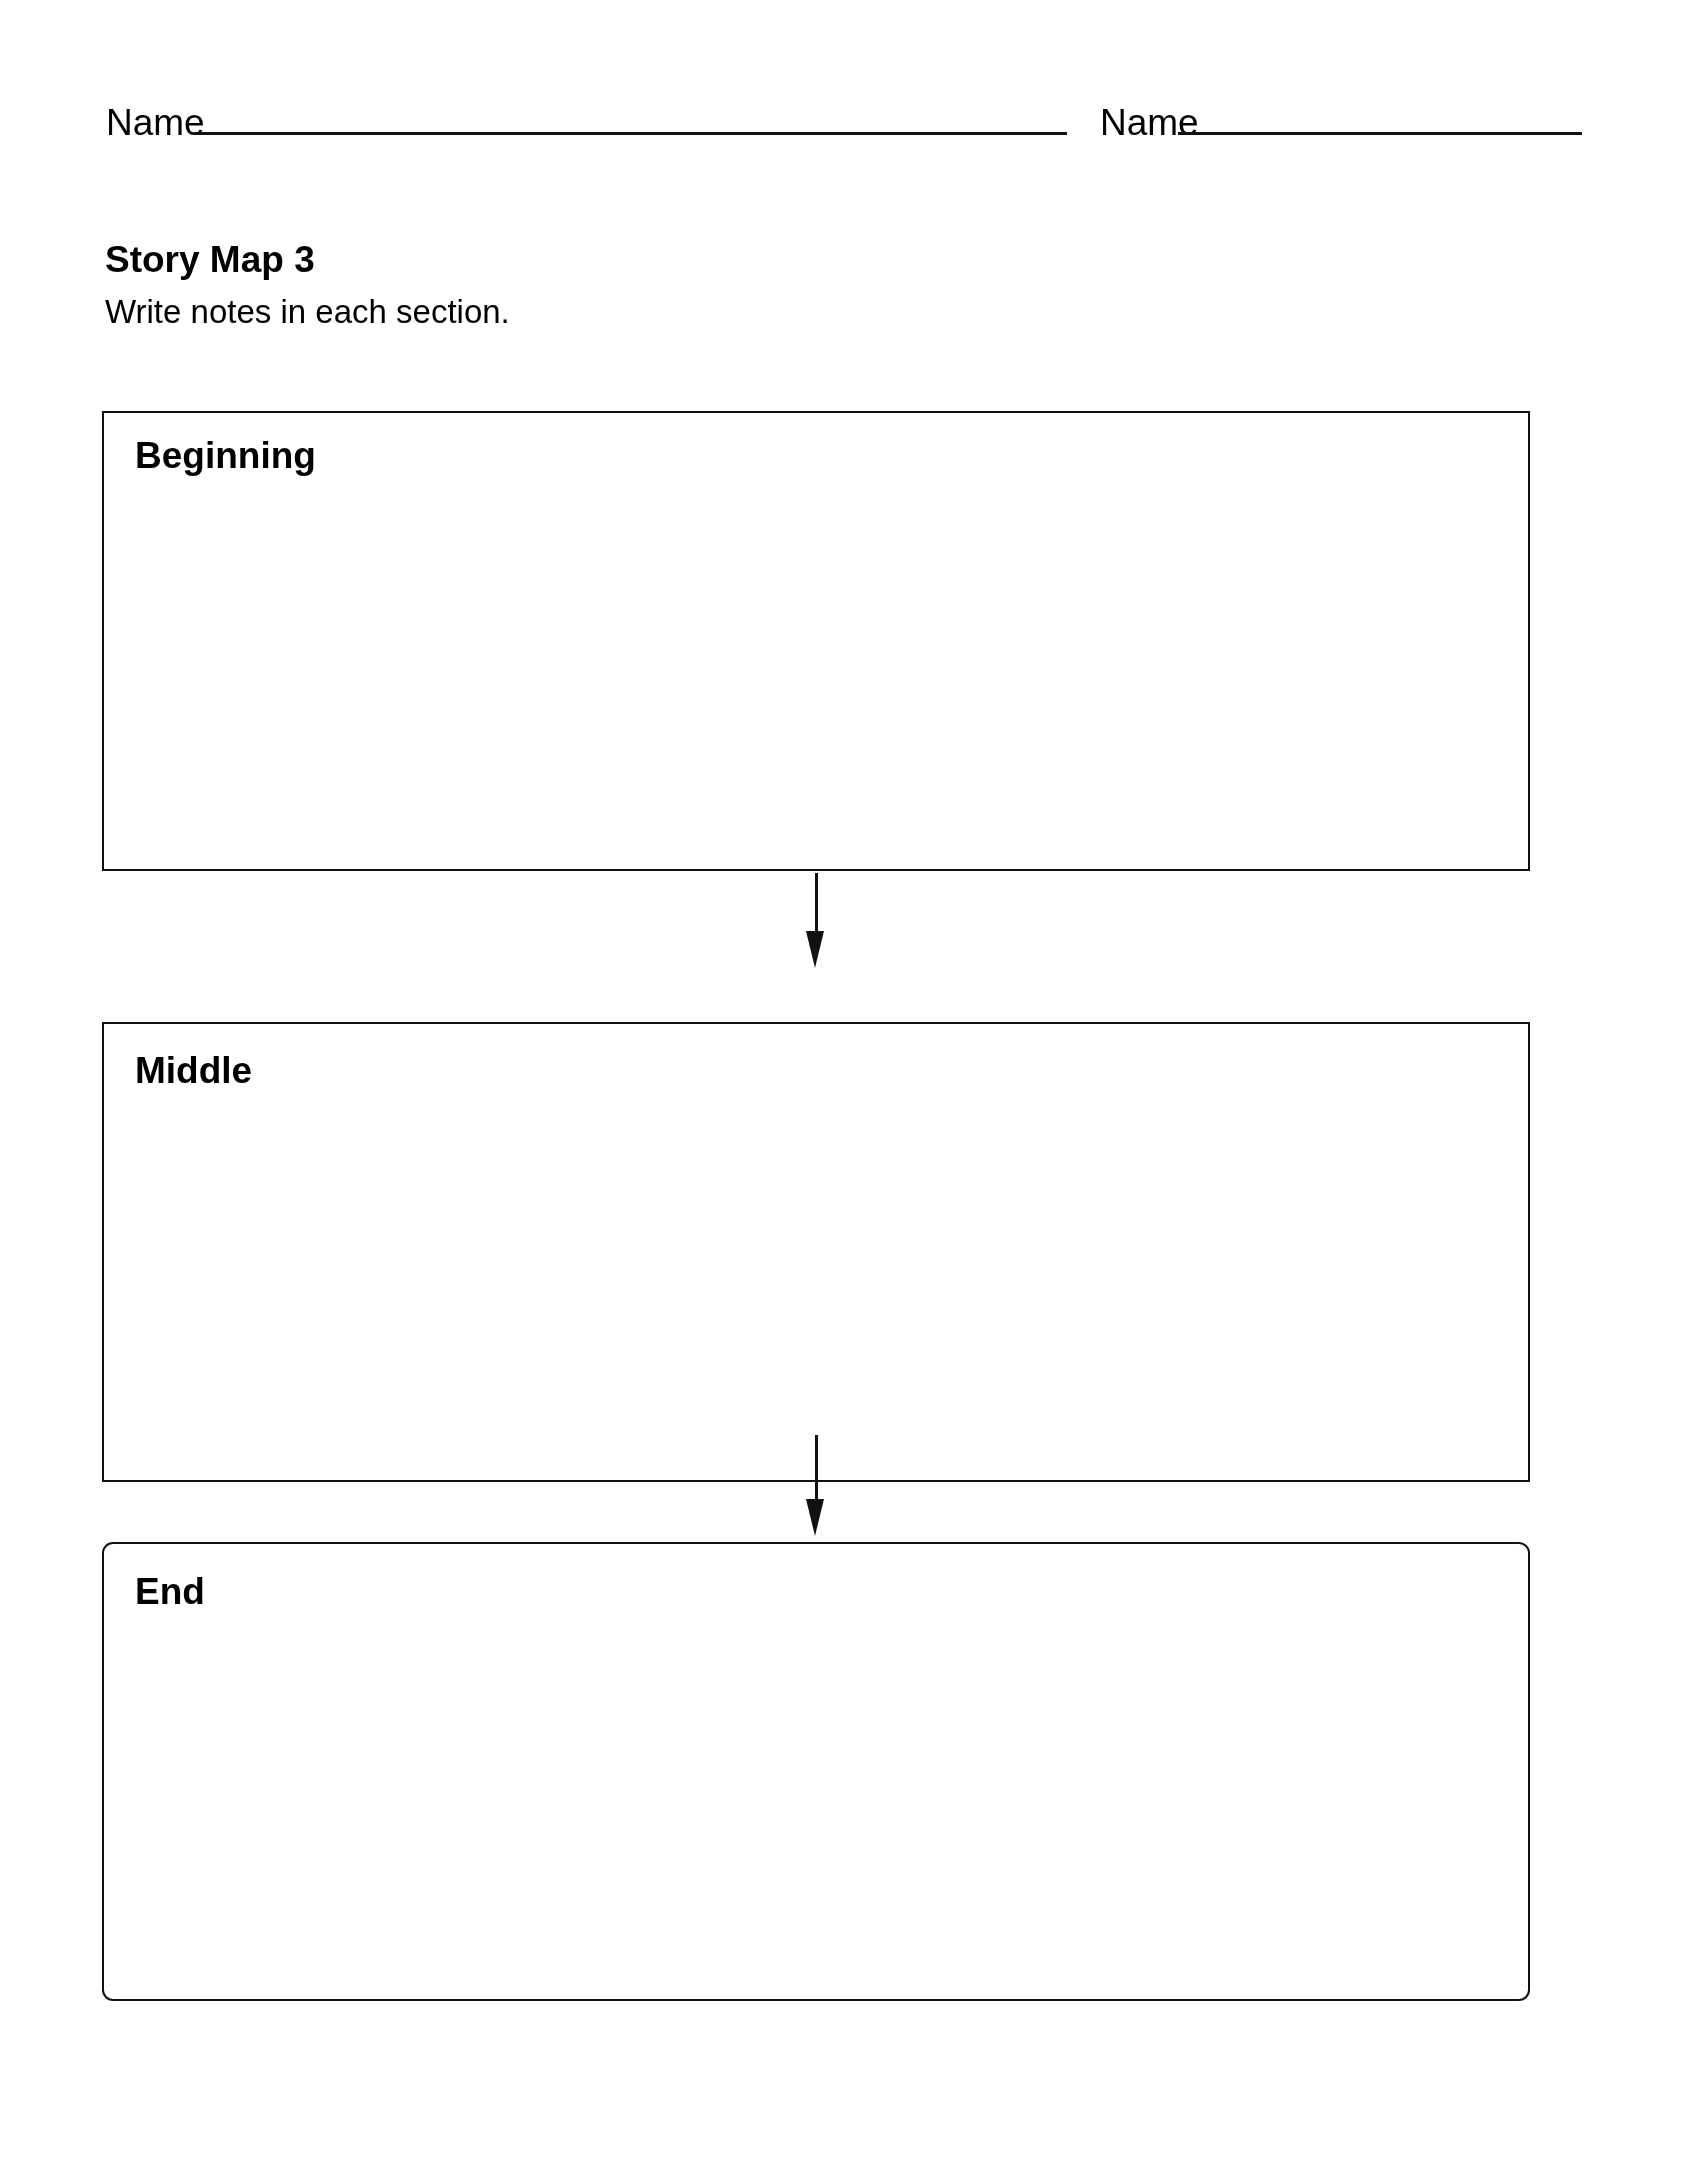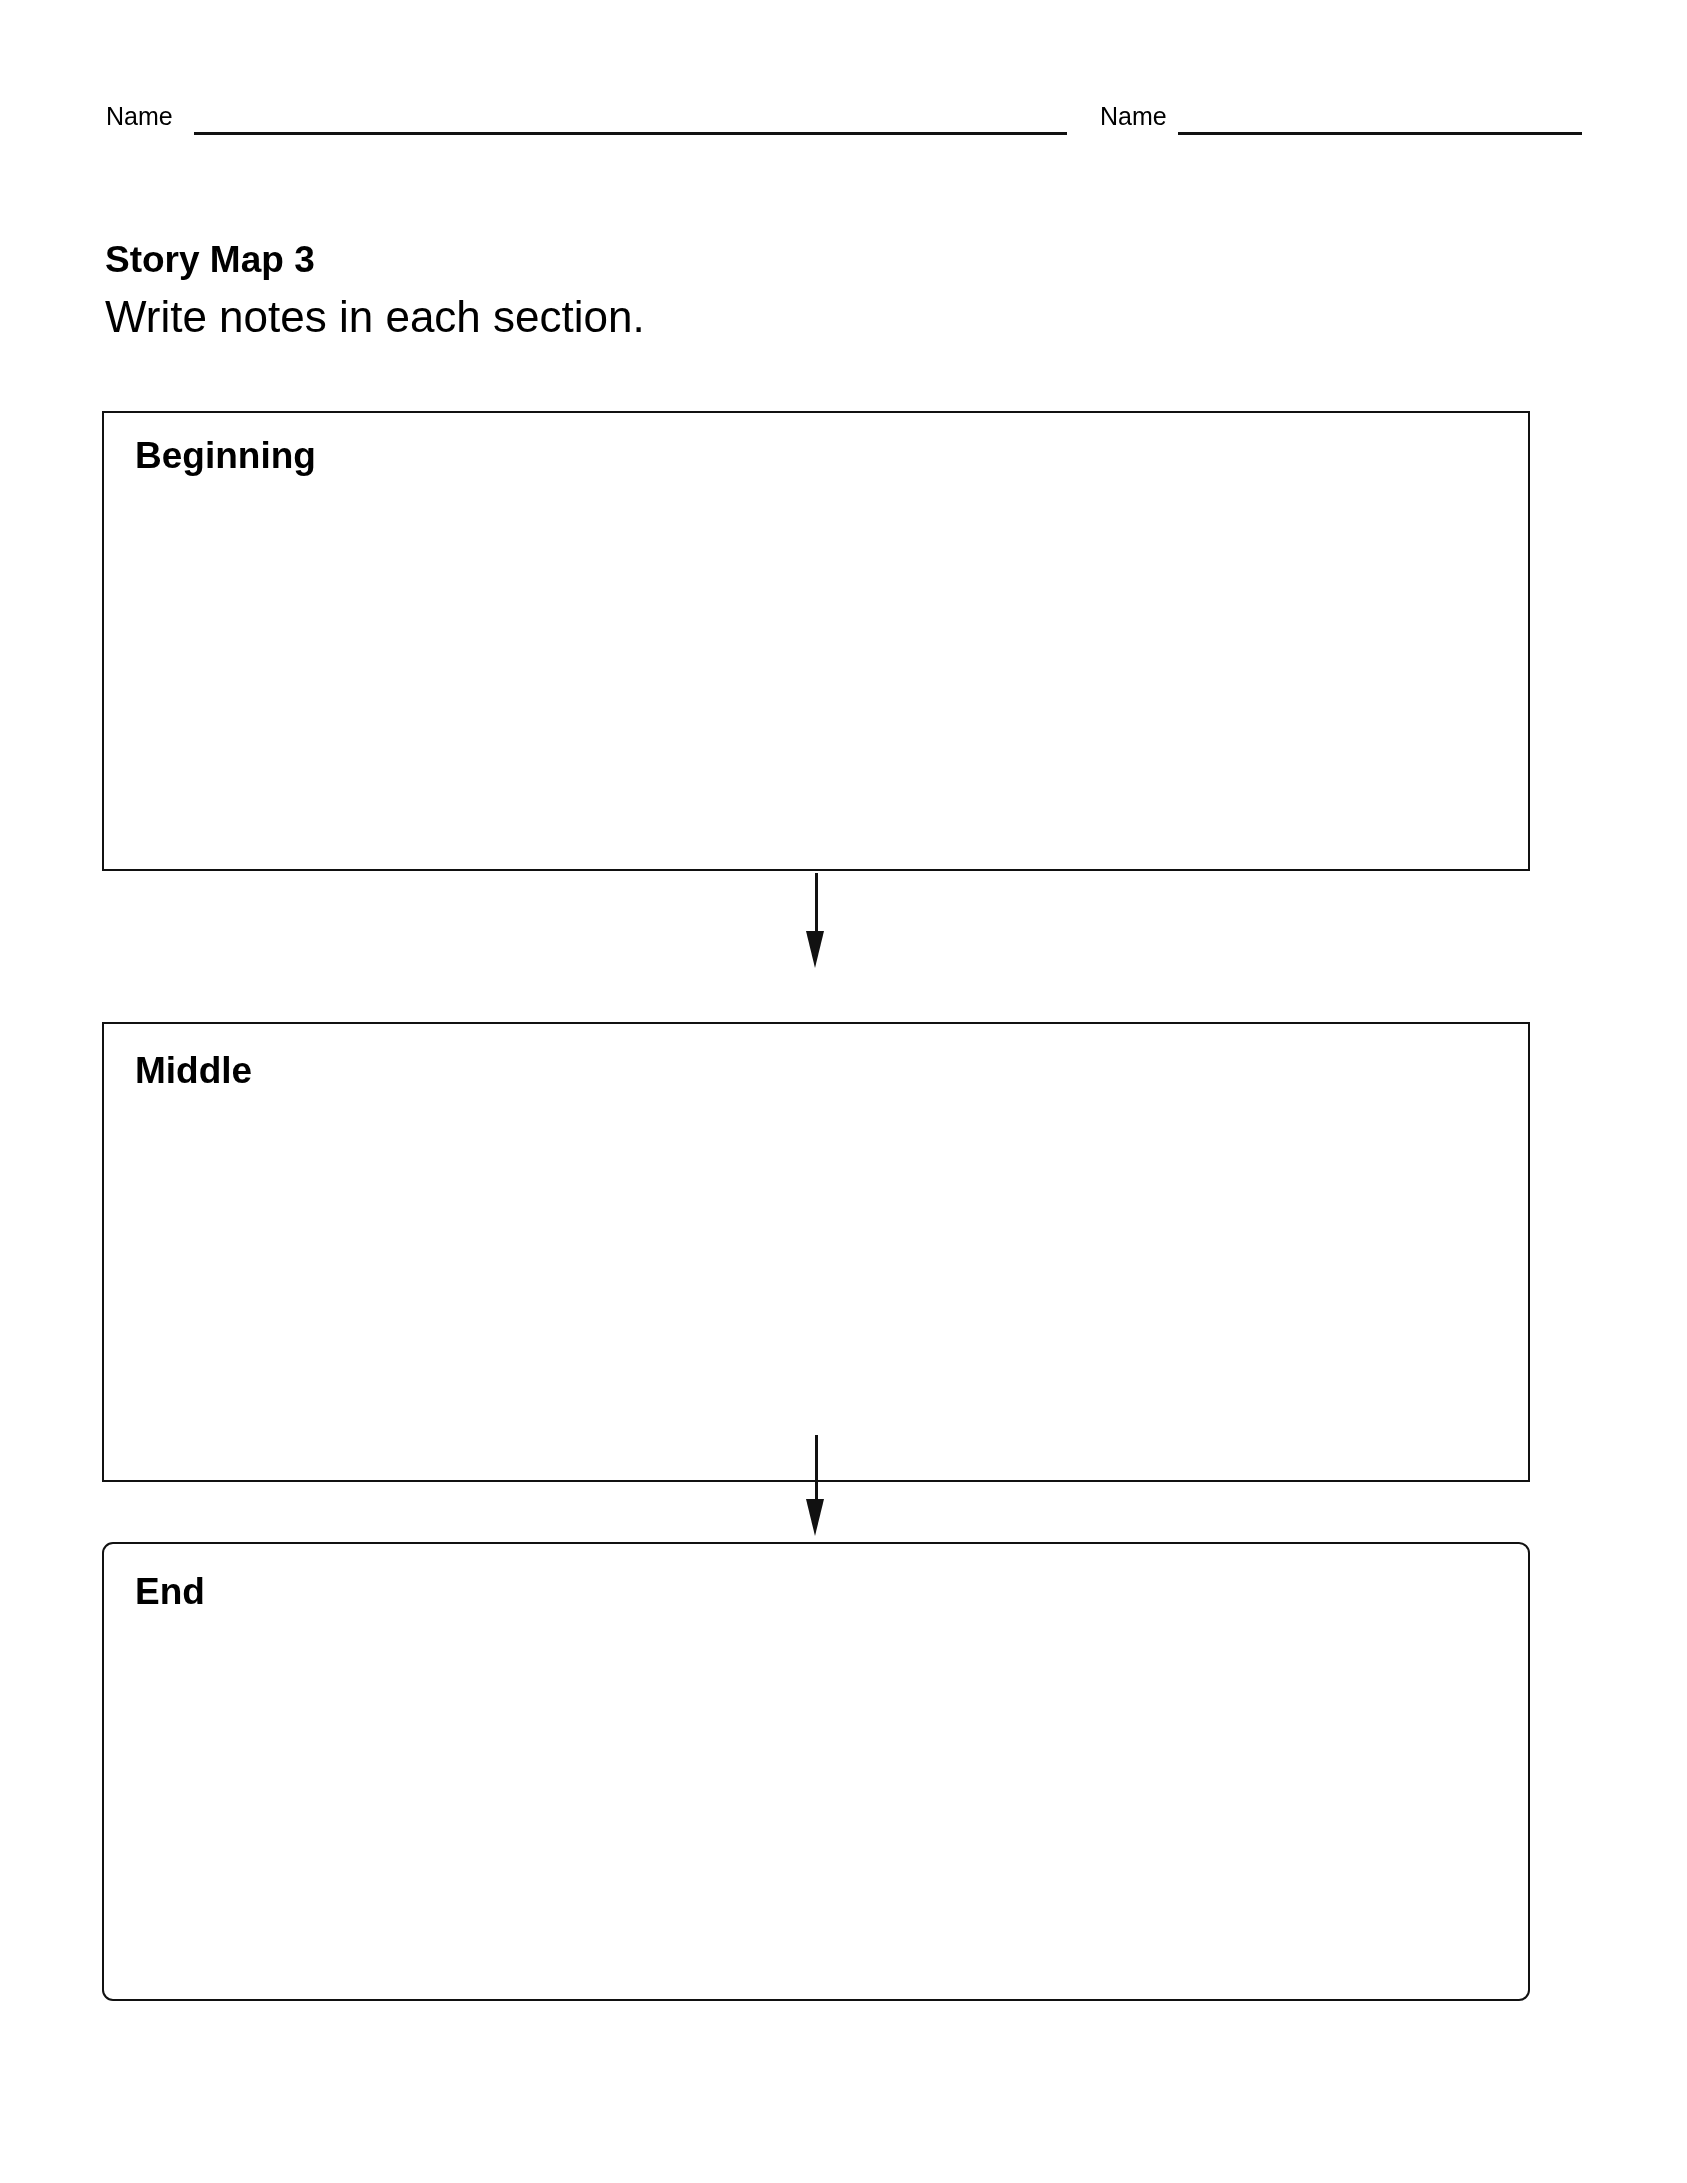--- a/index.html
+++ b/index.html
@@ -1,22 +1,22 @@
 <!DOCTYPE html>
 <html style="font-size:14px"><head>
   <meta charset="utf-8">
   <style>
     html, body { margin: 0; padding: 0; background: #ffffff; }
     body { width: 1687px; height: 2184px; position: relative; overflow: hidden;
            font-family: "Liberation Sans", sans-serif; color: #000; }
     .abs { position: absolute; }
-    .label { font-size: 25px; line-height: 1; white-space: nowrap; }
+    .label { font-size: 37px; line-height: 1; white-space: nowrap; }
     .uline { position: absolute; height: 2.6px; background: #111; }
     .title { font-size: 37px; font-weight: bold; line-height: 1; white-space: nowrap; margin-top: 16px; }
-    .instr { font-size: 44px; line-height: 1; white-space: nowrap; }
+    .instr { font-size: 33px; line-height: 1; white-space: nowrap; }
     .box { position: absolute; left: 102px; width: 1424px; border: 2.6px solid #111; box-sizing: content-box; }
     .box-label { position: absolute; left: 31px; font-size: 37px; font-weight: bold; line-height: 1; white-space: nowrap; }
     .notes { position: absolute; left: 31px; right: 31px; bottom: 22px; border: none; outline: none; background: transparent; resize: none; font-family: "Liberation Sans", sans-serif; font-size: 28px; }
     .arrow-line { position: absolute; width: 2.6px; background: #111; }
     .arrow-head { position: absolute; width: 0; height: 0; border-left: 9.6px solid transparent; border-right: 9.6px solid transparent; border-top: 37px solid #111; }
     .field-input { position: absolute; border: none; outline: none; background: transparent; font-family: "Liberation Sans", sans-serif; font-size: 28px; height: 31px; }
   </style>
 </head>
 <body>
 

